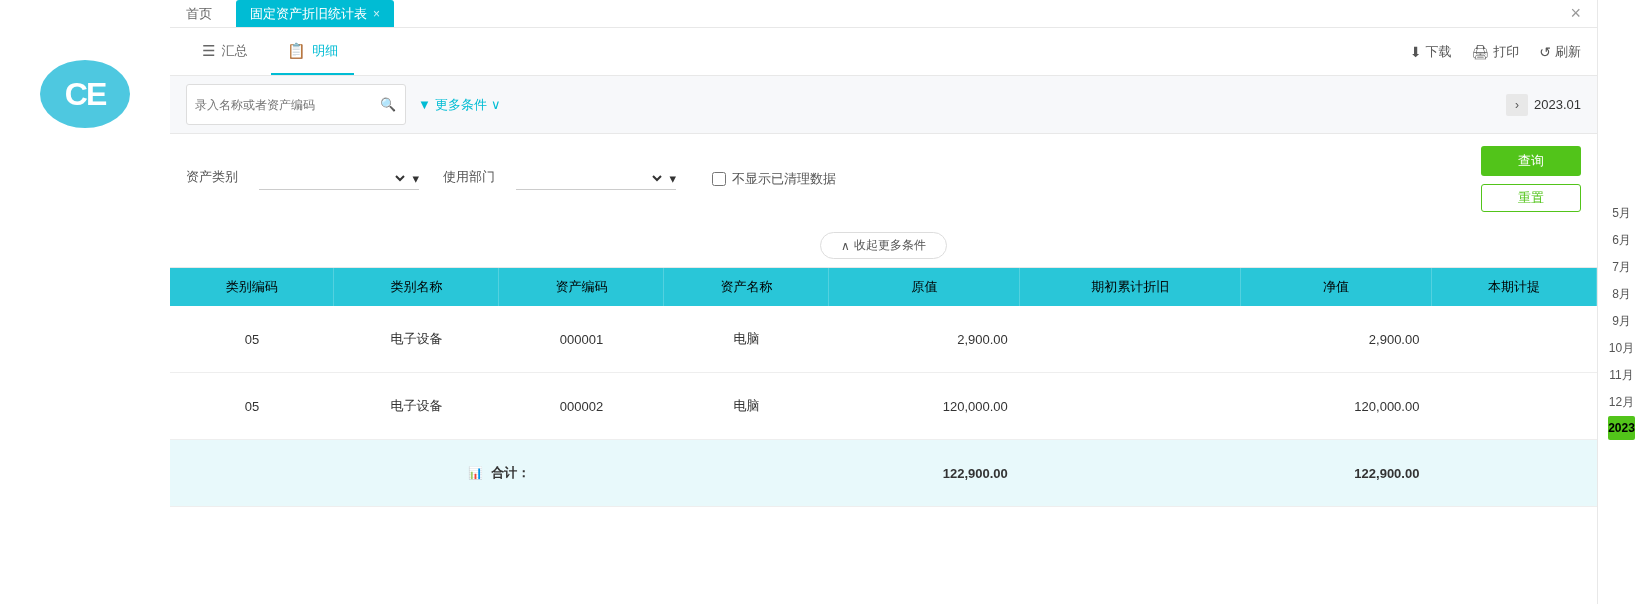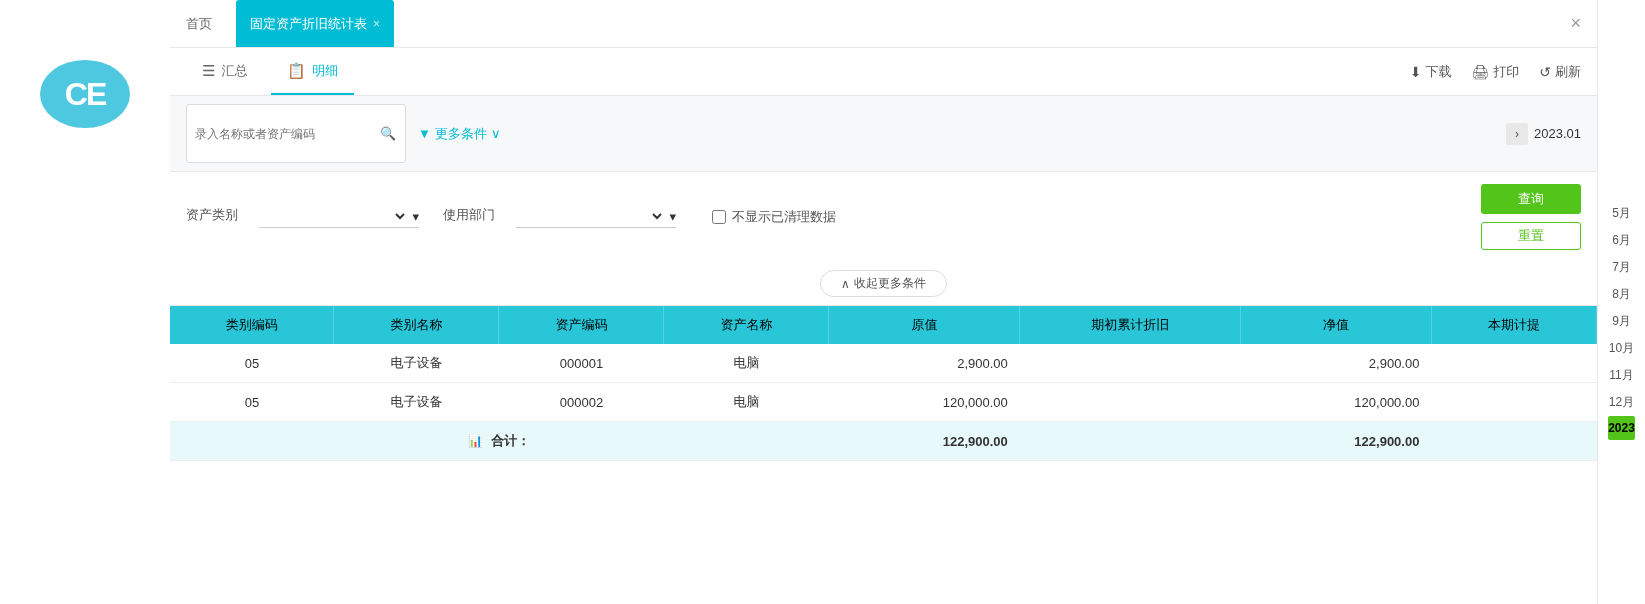--- a/index.html
+++ b/index.html
@@ -36,21 +36,21 @@
       flex-direction: column;
       background: #f0f2f5;
       overflow: hidden;
     }
 
     
     .top-nav {
       background: #fff;
       display: flex;
       align-items: center;
-      height: 48px;
+      height: 28px;
       padding: 0 16px;
       border-bottom: 1px solid #e8e8e8;
       gap: 24px;
     }
     .nav-home {
       color: #666;
       font-size: 13px;
       cursor: pointer;
     }
     .nav-tab {
@@ -150,21 +150,21 @@
       background: #f7f8fa;
       border-bottom: 1px solid #e8e8e8;
       gap: 12px;
     }
     .search-input-wrap {
       display: flex;
       align-items: center;
       background: #fff;
       border: 1px solid #ddd;
       border-radius: 3px;
-      padding: 21px 8px;
+      padding: 12px 8px;
       width: 220px;
       gap: 14px;
     }
     .search-input {
       border: none;
       outline: none;
       font-size: 12px;
       color: #999;
       width: 100%;
       background: transparent;
@@ -330,21 +330,21 @@
       padding: 10px 12px;
       text-align: center;
       font-weight: normal;
       border-right: 1px solid rgba(255,255,255,0.2);
     }
     tbody tr {
       border-bottom: 1px solid #eee;
       background: #fff;
     }
     tbody td {
-      padding: 10px 12px;
+      padding: 24px 12px;
       text-align: center;
     }
     tbody td.num { text-align: right; }
     .total-row {
       background: #e8f9fb !important;
     }
     .total-row td {
       font-weight: bold;
     }
 

